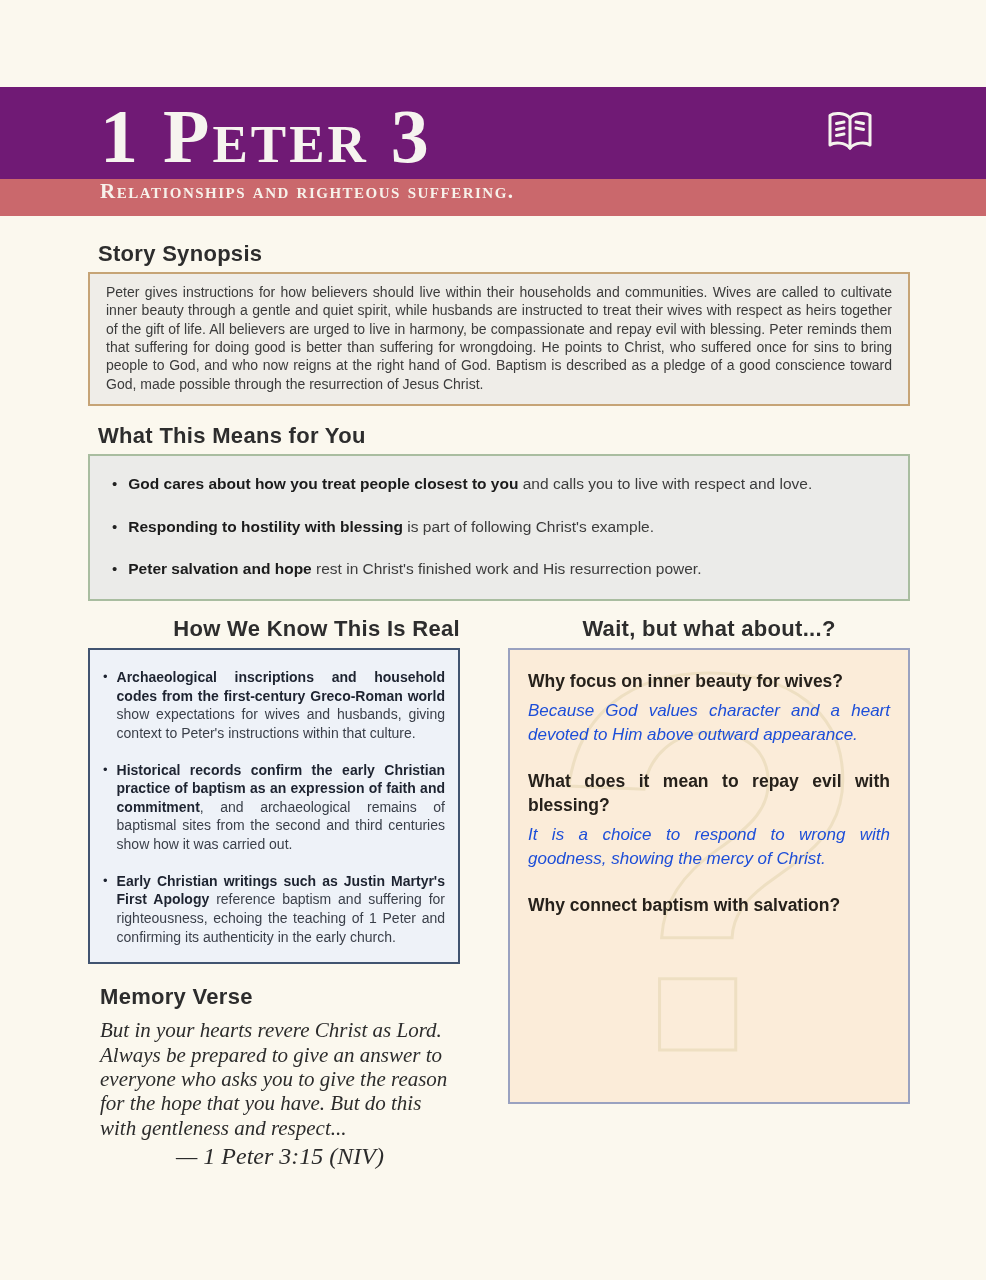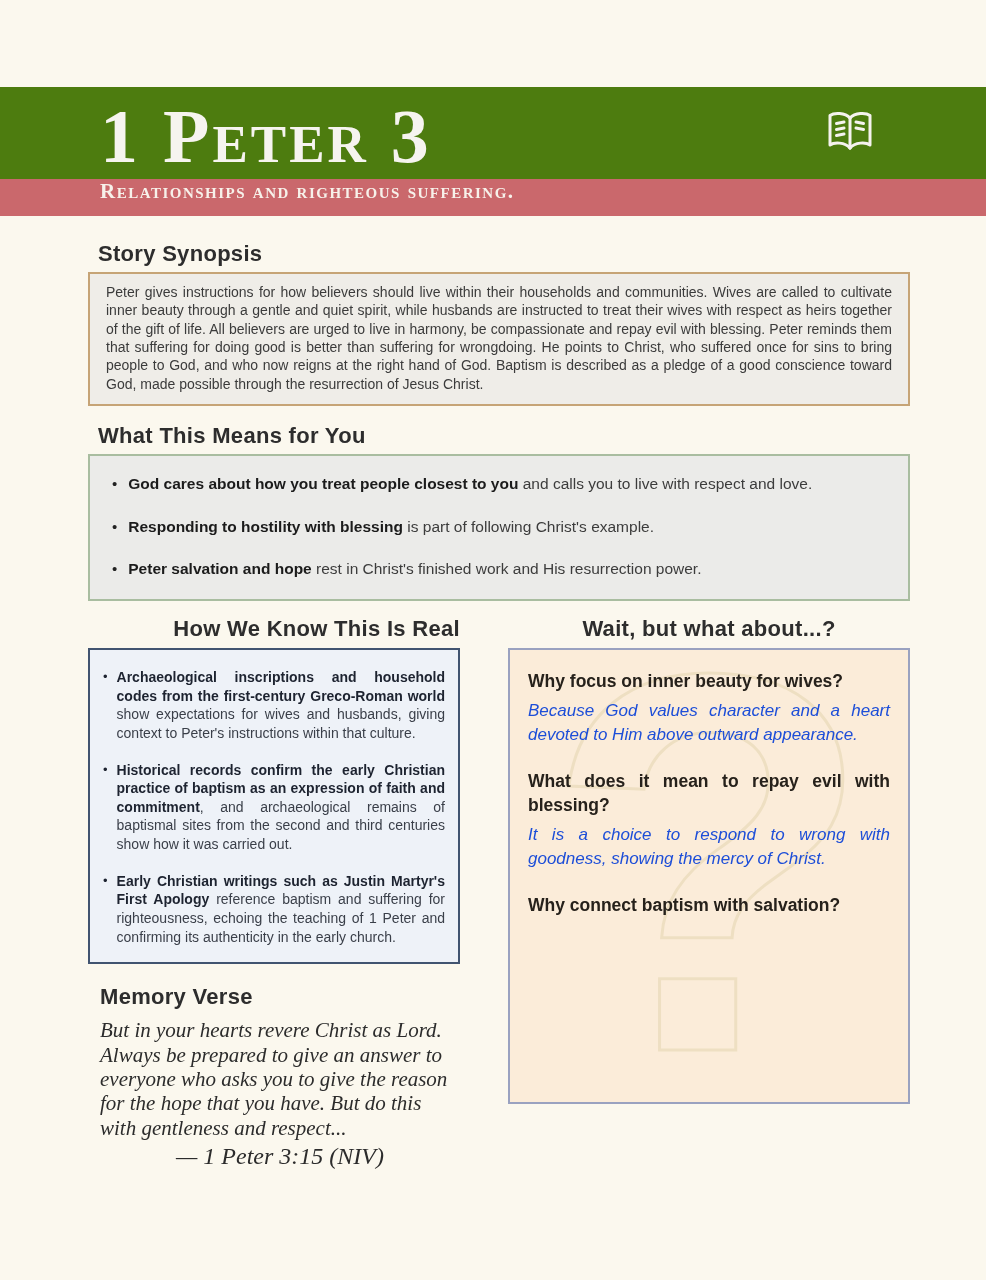--- a/index.html
+++ b/index.html
@@ -10,21 +10,21 @@
     overflow:hidden;
     font-family:"Liberation Sans","DejaVu Sans",sans-serif;
     color:#2f2f2f;
     position:relative;
   }
   .top-space { height:87px; }
 
   
   .band-blue {
     height:92px;
-    background:#4d7c0f;
+    background:#701a75;
     position:relative;
     display:flex;
     align-items:center;
   }
   .page-title {
     font-family:"Liberation Serif","DejaVu Serif",serif;
     font-variant:small-caps;
     font-weight:700;
     font-size:76px;
     line-height:1;

